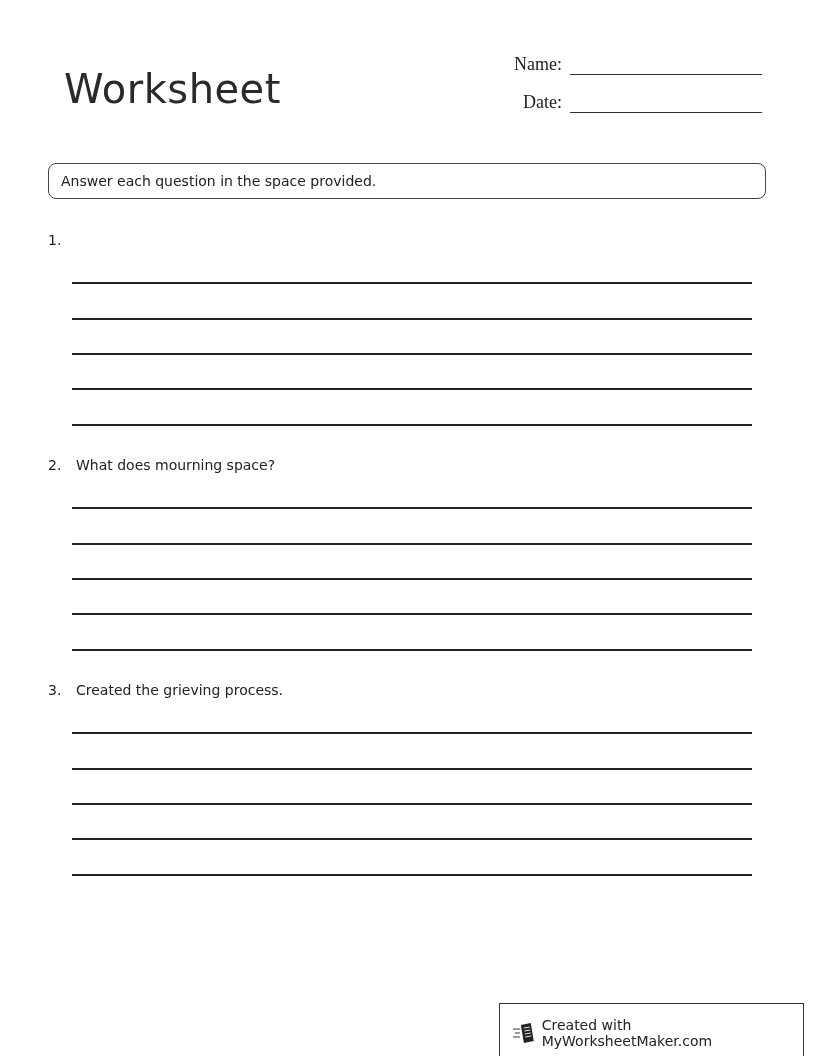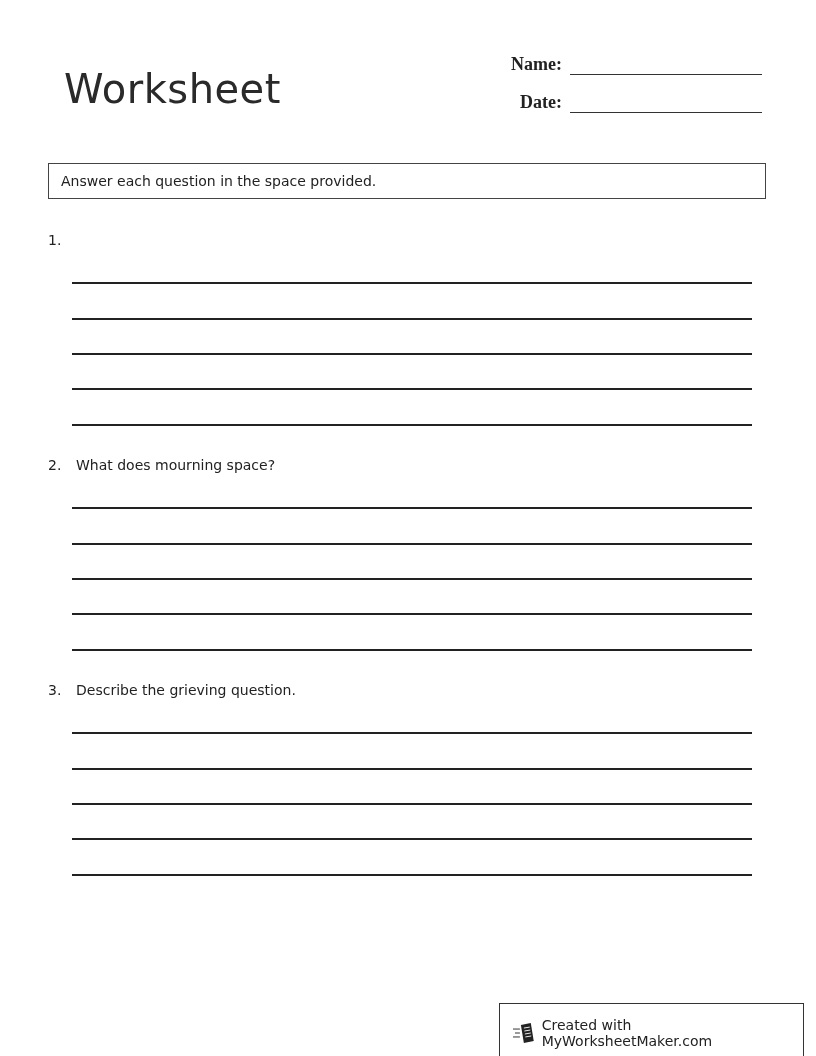--- a/index.html
+++ b/index.html
@@ -1,21 +1,21 @@
 <!DOCTYPE html>
 <html><head>
   <meta charset="utf-8">
   <style>
     html, body { margin: 0; padding: 0; background: #ffffff; }
     body { width: 816px; height: 1056px; position: relative; overflow: hidden; font-family: "DejaVu Sans", sans-serif; color: #222; }
     .title { position: absolute; left: 48px; top: 50px; font-size: 40px; font-weight: normal; color: #2a2a2a; margin: 16px; letter-spacing: 0.5px; }
     .field { position: absolute; display: flex; align-items: flex-end; }
-    .field .lbl { font-family: "Liberation Serif", serif; font-size: 18px; color: #222; text-align: right; width: 60px; margin-right: 8px; font-weight: bold; }
+    .field .lbl { font-family: "Liberation Serif", serif; font-size: 18px; color: #222; text-align: right; width: 60px; margin-right: 8px; }
     .field .line { width: 192px; border-bottom: 1.5px solid #333; height: 18px; }
-    .instructions { position: absolute; left: 48px; top: 163px; width: 718px; height: 36px; border: 1.5px solid #444; border-radius: 0; box-sizing: border-box; padding-left: 12px; display: flex; align-items: center; font-size: 14px; color: #222; }
+    .instructions { position: absolute; left: 48px; top: 163px; width: 718px; height: 36px; border: 1.5px solid #444; border-radius: 8px; box-sizing: border-box; padding-left: 12px; display: flex; align-items: center; font-size: 14px; color: #222; }
     .question { position: absolute; left: 48px; width: 720px; }
     .q-text { font-size: 14px; color: #222; display: flex; }
     .q-num { width: 28px; }
     .ans-line { position: absolute; left: 24px; width: 680px; border-top: 2.5px solid #222; }
     .footer { position: absolute; left: 499px; top: 1003px; width: 305px; height: 60px; border: 1.5px solid #333; box-sizing: border-box; display: flex; align-items: center; padding-left: 12px; font-size: 14px; color: #222; }
     .footer svg { margin-right: 6px; }
   </style>
 </head>
 <body>
 
@@ -53,21 +53,21 @@
   <div class="ans-line" style="top:50px;"></div>
   <div class="ans-line" style="top:86px;"></div>
   <div class="ans-line" style="top:121px;"></div>
   <div class="ans-line" style="top:156px;"></div>
   <div class="ans-line" style="top:192px;"></div>
 </div>
 
 <div class="question" style="top:682px;">
   <div class="q-text">
     <span class="q-num">3.</span>
-    <span>Describe the grieving question.</span>
+    <span>Created the grieving process.</span>
   </div>
   <div class="ans-line" style="top:50px;"></div>
   <div class="ans-line" style="top:86px;"></div>
   <div class="ans-line" style="top:121px;"></div>
   <div class="ans-line" style="top:156px;"></div>
   <div class="ans-line" style="top:192px;"></div>
 </div>
 
 <div class="footer">
   <svg width="24" height="22" viewBox="0 0 24 22">

